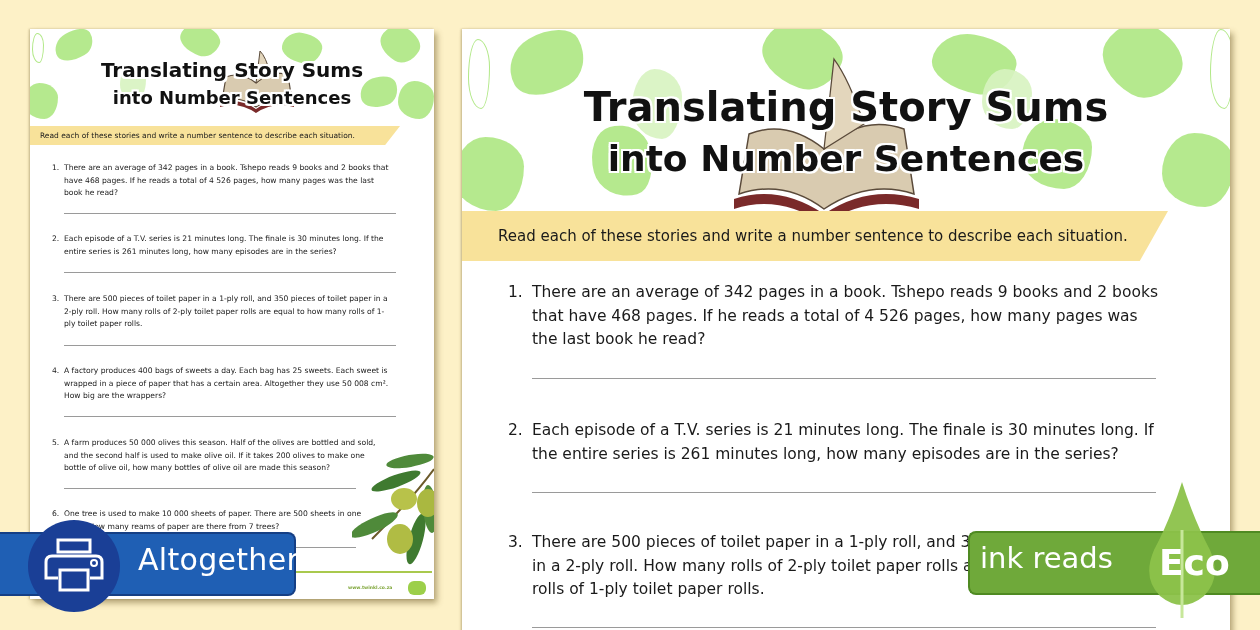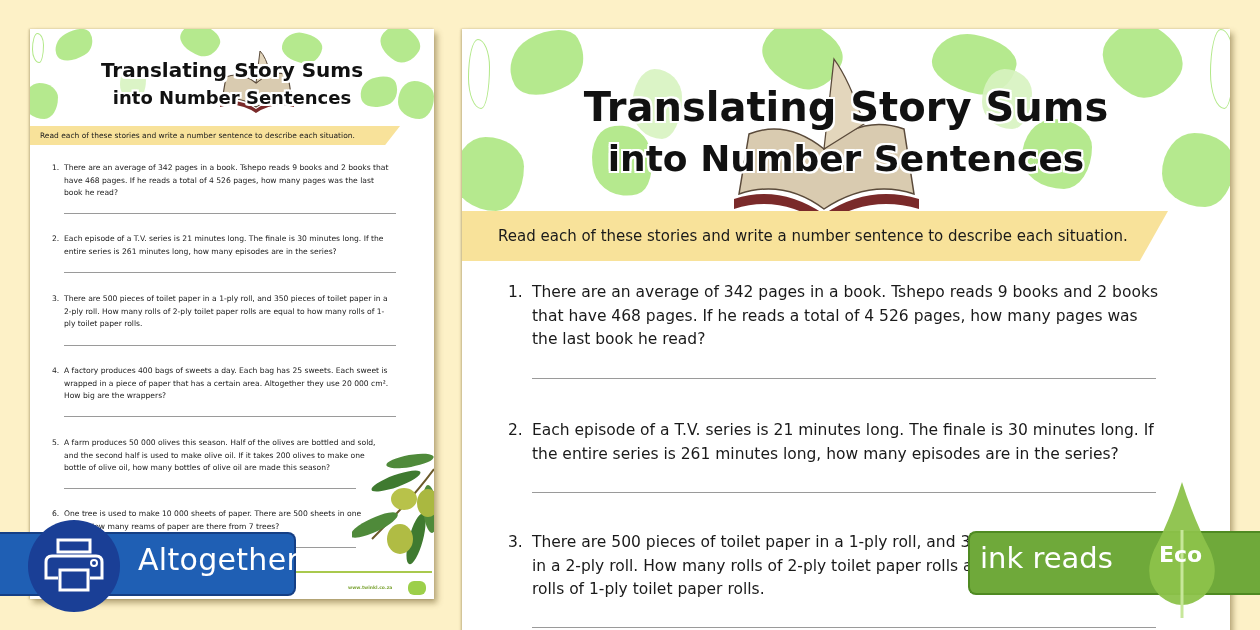--- a/index.html
+++ b/index.html
@@ -160,21 +160,21 @@
     position: absolute;
     left: 1144px; top: 480px;
     width: 76px; height: 140px;
     z-index: 11;
   }
   .eco-word {
     position: absolute;
     left: 1159px; top: 542px;
     font-family: "DejaVu Sans", sans-serif;
     font-weight: bold;
-    font-size: 22px;
+    font-size: 36px;
     color: #ffffff;
     z-index: 13;
   }
 </style>
 </head>
 <body>
 
 <div class="page small">
 
   <div class="blob" style="left:24px;top:2px;width:40px;height:28px;transform:rotate(-30deg);"></div>
@@ -213,21 +213,21 @@
   <div class="answer-line" style="top:243px;"></div>
 
   <div class="question" style="top:264px;">
     <span class="num">3.</span>
     <span class="txt">There are 500 pieces of toilet paper in a 1-ply roll, and 350 pieces of toilet paper in a 2-ply roll. How many rolls of 2-ply toilet paper rolls are equal to how many rolls of 1-ply toilet paper rolls.</span>
   </div>
   <div class="answer-line" style="top:316px;"></div>
 
   <div class="question" style="top:336px;">
     <span class="num">4.</span>
-    <span class="txt">A factory produces 400 bags of sweets a day. Each bag has 25 sweets. Each sweet is wrapped in a piece of paper that has a certain area. Altogether they use 20 000 cm². How big are the wrappers?</span>
+    <span class="txt">A factory produces 400 bags of sweets a day. Each bag has 25 sweets. Each sweet is wrapped in a piece of paper that has a certain area. Altogether they use 50 008 cm². How big are the wrappers?</span>
   </div>
   <div class="answer-line" style="top:387px;"></div>
 
   <div class="question" style="top:408px;width:330px;">
     <span class="num">5.</span>
     <span class="txt">A farm produces 50 000 olives this season. Half of the olives are bottled and sold, and the second half is used to make olive oil. If it takes 200 olives to make one bottle of olive oil, how many bottles of olive oil are made this season?</span>
   </div>
   <div class="answer-line" style="top:459px;width:292px;"></div>
 
   <div class="question" style="top:479px;width:310px;">

